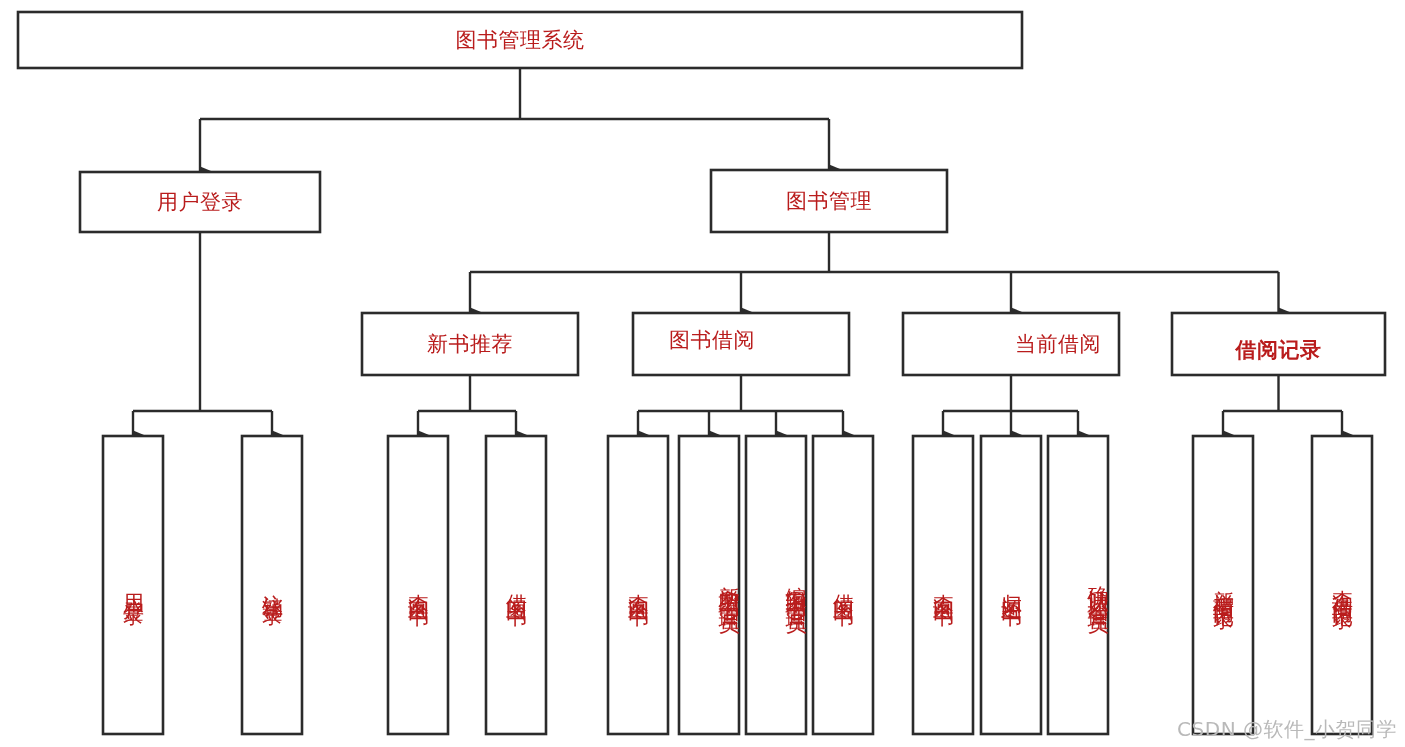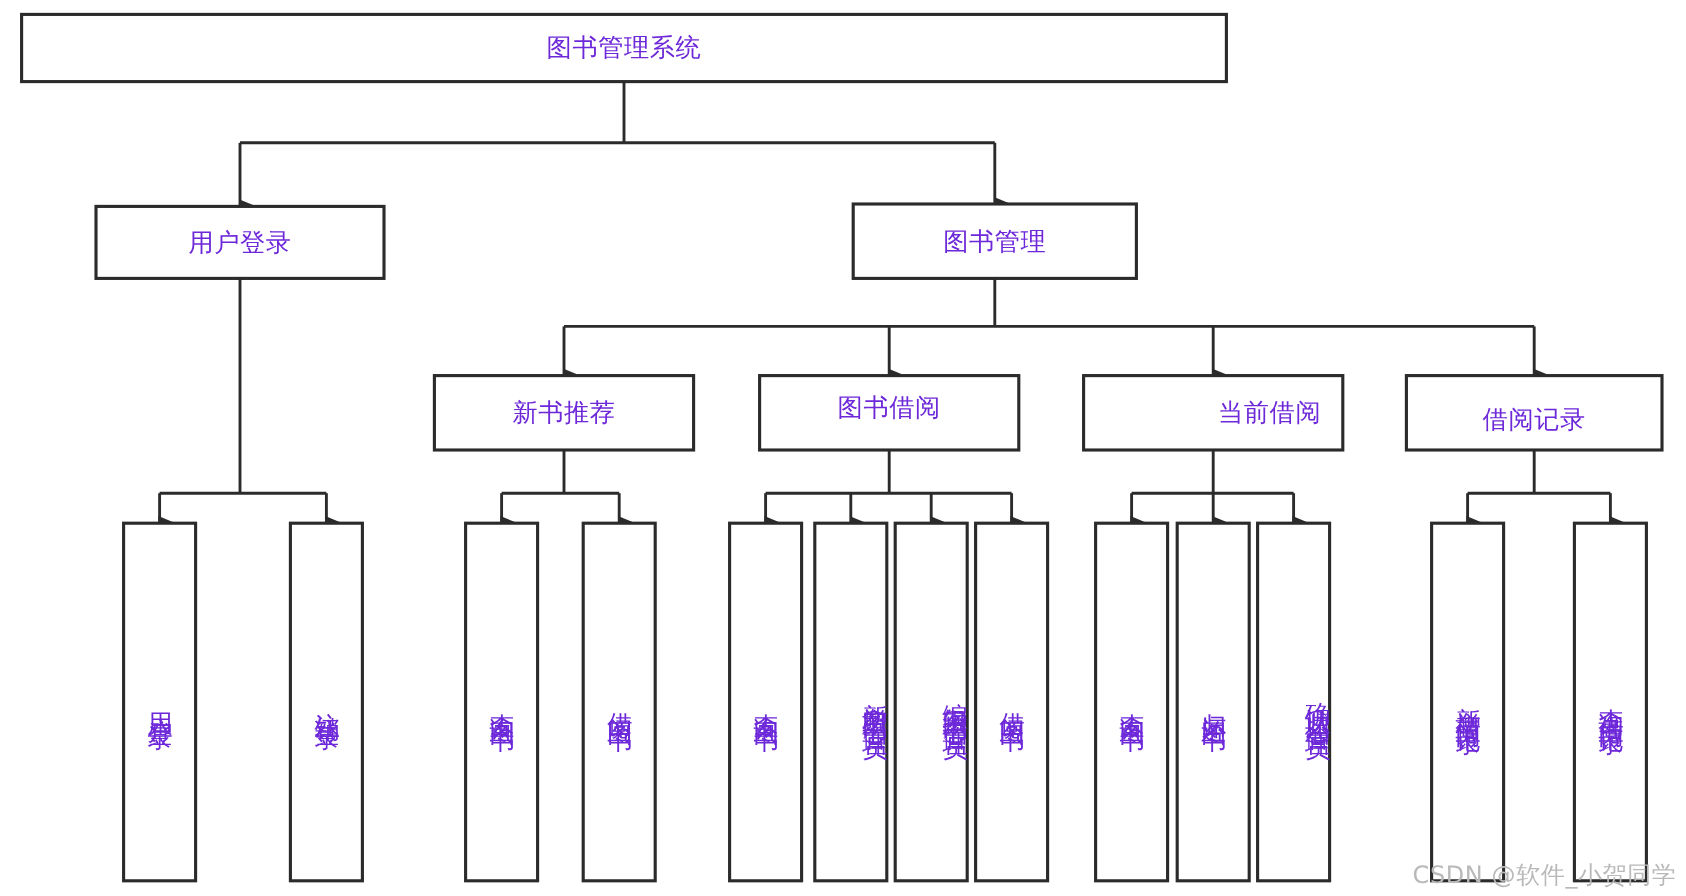--- a/index.html
+++ b/index.html
@@ -37,21 +37,21 @@
     fill: none;
   }
   .arrowhead {
     fill: #2b2b2b;
   }
   .node-label {
     position: absolute;
     display: flex;
     align-items: center;
     justify-content: center;
-    color: #6d28d9;
+    color: #b91c1c;
     font-family: "DejaVu Sans", "Liberation Sans", sans-serif;
     text-align: right;
     pointer-events: none;
     white-space: nowrap;
   }
   .label-h {
     font-size: 21px;
     letter-spacing: 0.5px;
   }
   .label-v {
@@ -146,23 +146,23 @@
         <rect class="node-box" x="1193" y="436" width="60" height="298"></rect>
         <rect class="node-box" x="1312" y="436" width="60" height="298"></rect>
       </g>
   </svg>
 
   <div id="label-layer">
       <div class="node-label label-h" style="left: 18px; top: 12px; width: 1004px; height: 56px;">图书管理系统</div>
       <div class="node-label label-h" style="left: 80px; top: 172px; width: 240px; height: 60px;">用户登录</div>
       <div class="node-label label-h" style="left: 711px; top: 170px; width: 236px; height: 62px;">图书管理</div>
       <div class="node-label label-h" style="left: 362px; top: 313px; width: 216px; height: 62px;">新书推荐</div>
-      <div class="node-label label-h" style="left: 633px; top: 313px; width: 216px; height: 53px; border-radius: 17px;">图书借阅</div>
+      <div class="node-label label-h" style="left: 604px; top: 313px; width: 216px; height: 53px; border-radius: 17px;">图书借阅</div>
       <div class="node-label label-h" style="left: 903px; top: 313px; width: 216px; height: 62px; margin-left: 47px;">当前借阅</div>
-      <div class="node-label label-h" style="left: 1172px; top: 313px; width: 213px; height: 74px;">借阅记录</div>
+      <div class="node-label label-h" style="left: 1172px; top: 313px; width: 213px; height: 74px; font-weight: bold;">借阅记录</div>
       <div class="node-label label-v" style="left: 103px; top: 436px; width: 60px; height: 298px;">用户登录</div>
       <div class="node-label label-v" style="left: 242px; top: 436px; width: 60px; height: 298px;">注销登录</div>
       <div class="node-label label-v" style="left: 388px; top: 436px; width: 60px; height: 298px;">查询图书</div>
       <div class="node-label label-v" style="left: 486px; top: 436px; width: 60px; height: 298px;">借阅图书</div>
       <div class="node-label label-v" style="left: 608px; top: 436px; width: 60px; height: 298px;">查询图书</div>
       <div class="node-label label-v top-align" style="left: 679px; top: 436px; width: 60px; height: 298px;">新增图书（管理员）</div>
       <div class="node-label label-v top-align" style="left: 746px; top: 436px; width: 60px; height: 298px;">编辑图书（管理员）</div>
       <div class="node-label label-v" style="left: 813px; top: 436px; width: 60px; height: 298px;">借阅图书</div>
       <div class="node-label label-v" style="left: 913px; top: 436px; width: 60px; height: 298px;">查询图书</div>
       <div class="node-label label-v" style="left: 981px; top: 436px; width: 60px; height: 298px;">归还图书</div>

